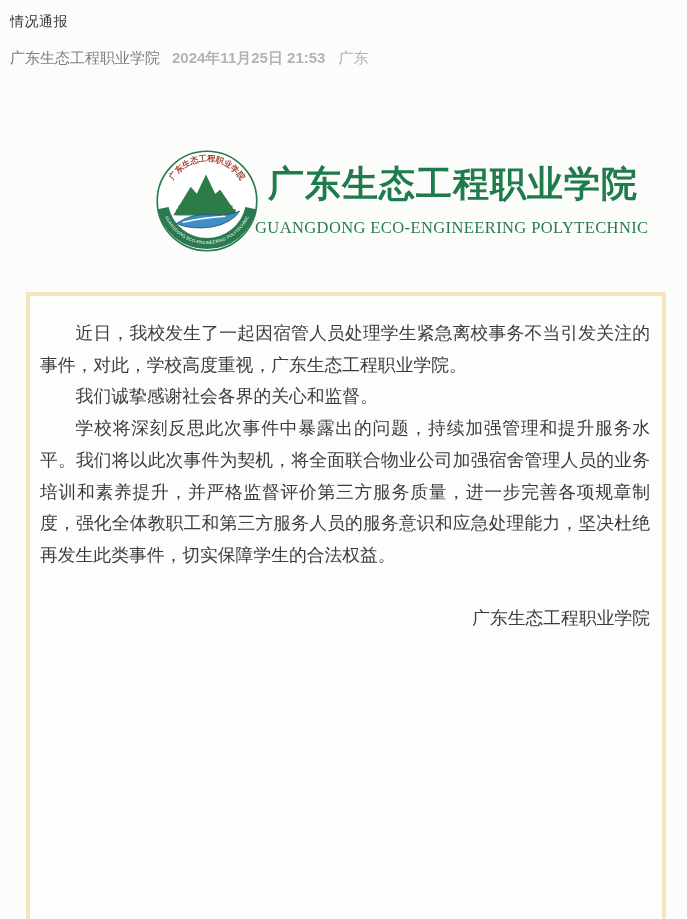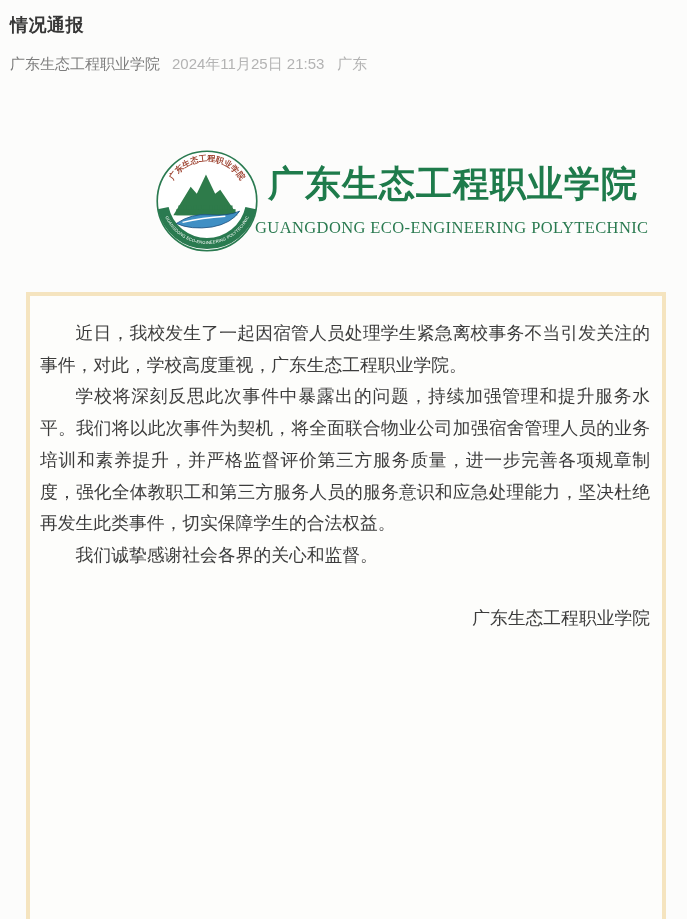--- a/index.html
+++ b/index.html
@@ -8,33 +8,33 @@
     position: relative;
     width: 687px;
     height: 919px;
     overflow: hidden;
     background: #fcfcfb;
     font-family: "Liberation Sans", sans-serif;
   }
   
   .post-header { position: absolute; left: 10px; top: 13px; width: 660px; }
   .post-title {
-    font-size: 18px;
-    font-weight: 700;
+    font-size: 14px;
+    font-weight: 400;
     color: #373737;
     letter-spacing: 0.5px;
   }
   .post-meta {
     margin-top: 18px;
     font-size: 15px;
     color: #b3b3b3;
     white-space: nowrap;
   }
   .post-meta .author { color: #7d7d7d; margin-right: 12px; cursor: pointer; }
-  .post-meta .time { margin-right: 13px; }
+  .post-meta .time { margin-right: 13px; font-weight: bold; }
   
   .emblem { position: absolute; left: 156px; top: 150px; width: 102px; height: 102px; }
   .logo-names { position: absolute; left: 255px; top: 160px; width: 395px; }
   .logo-cn {
     margin-left: 13px;
     font-family: "Liberation Serif", serif;
     font-weight: 700;
     font-size: 36px;
     letter-spacing: 1px;
     color: #1e7b4b;
@@ -117,21 +117,21 @@
       </text>
     </svg>
 
     <div class="logo-names">
       <div class="logo-cn">广东生态工程职业学院</div>
       <div class="logo-en">GUANGDONG ECO-ENGINEERING POLYTECHNIC</div>
     </div>
 
     <div class="notice-box">
       <p>近日，我校发生了一起因宿管人员处理学生紧急离校事务不当引发关注的事件，对此，学校高度重视，广东生态工程职业学院。</p>
+      <p>我们诚挚感谢社会各界的关心和监督。</p>
       <p>学校将深刻反思此次事件中暴露出的问题，持续加强管理和提升服务水平。我们将以此次事件为契机，将全面联合物业公司加强宿舍管理人员的业务培训和素养提升，并严格监督评价第三方服务质量，进一步完善各项规章制度，强化全体教职工和第三方服务人员的服务意识和应急处理能力，坚决杜绝再发生此类事件，切实保障学生的合法权益。</p>
-      <p>我们诚挚感谢社会各界的关心和监督。</p>
       <div class="signature">
         <div>广东生态工程职业学院</div>
       </div>
     </div>
 
   </div>
 </div>
 
 </body></html>

